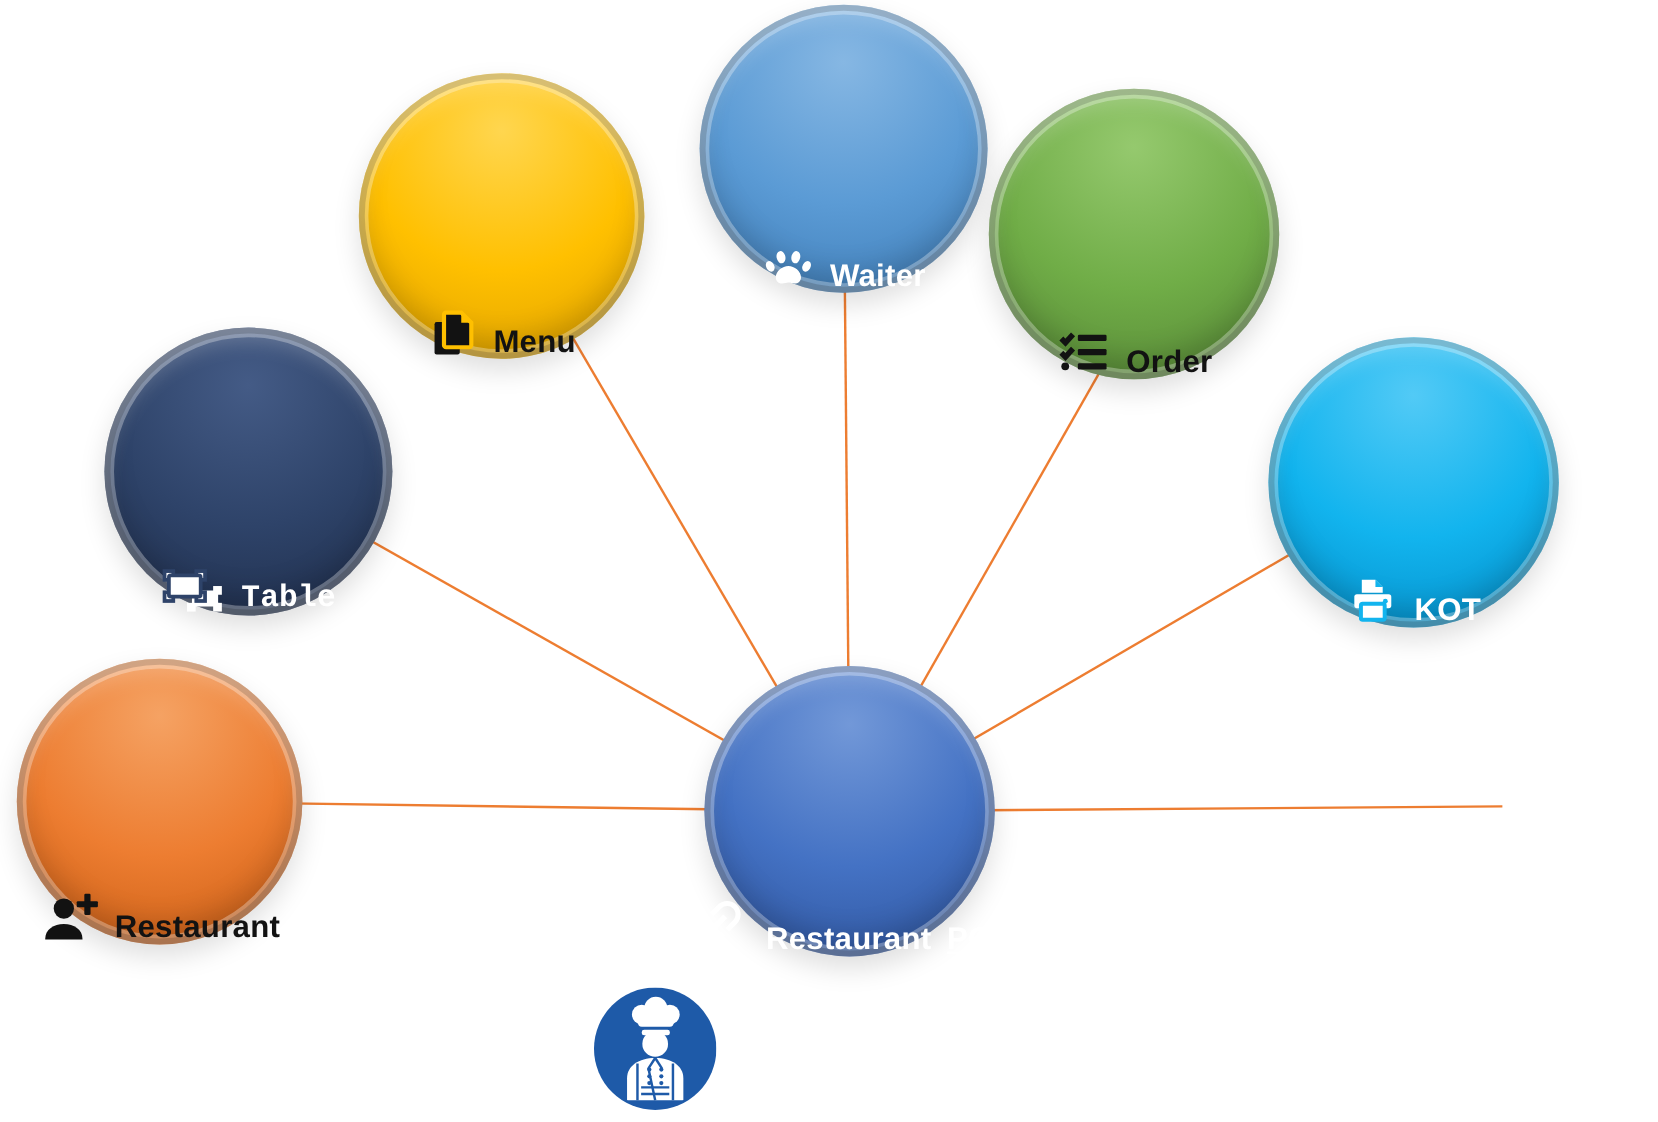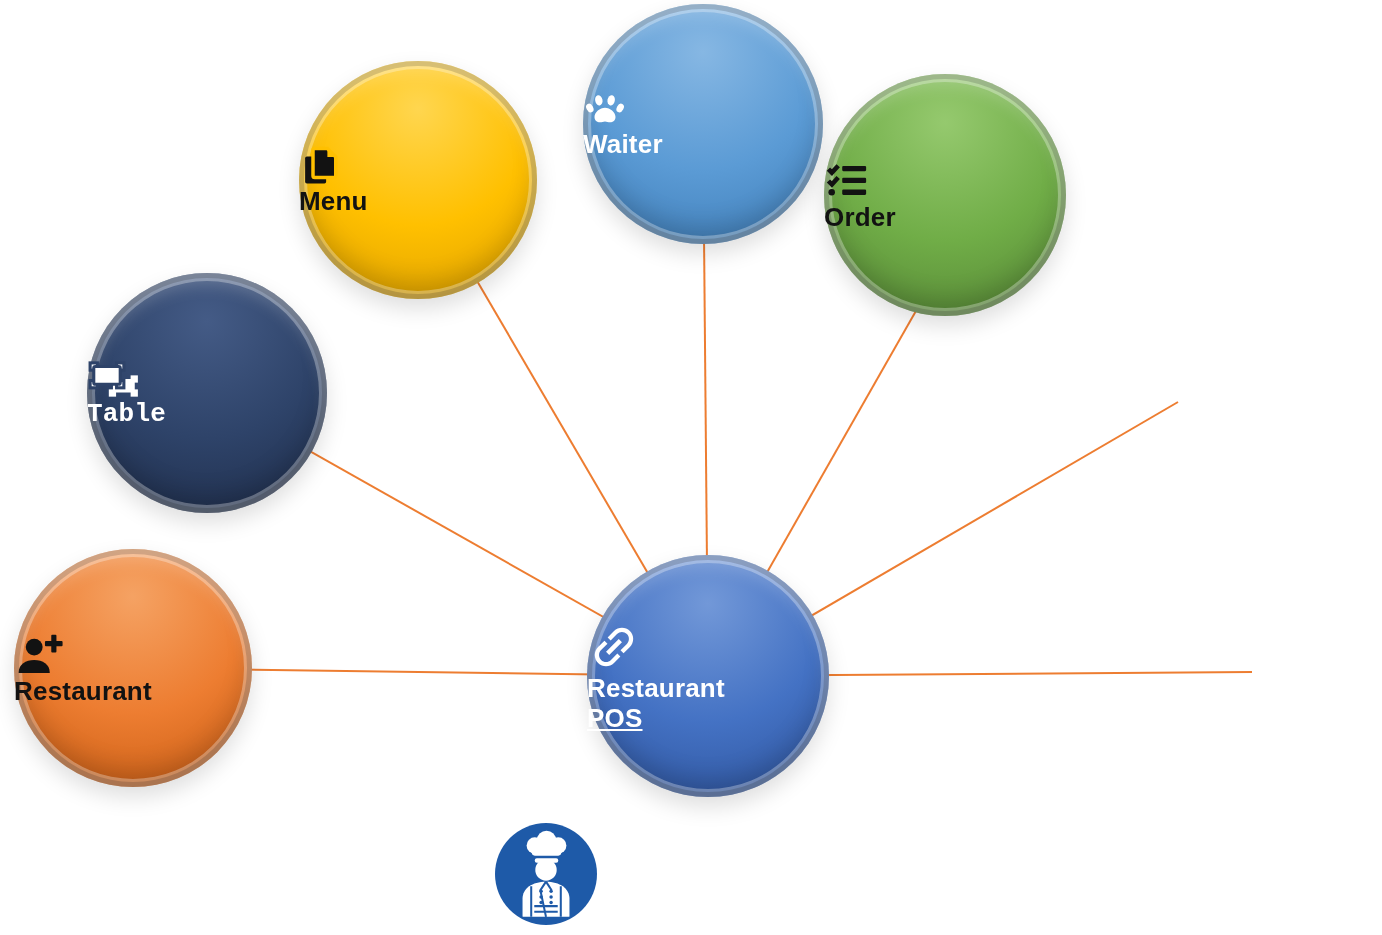--- a/index.html
+++ b/index.html
@@ -12,23 +12,24 @@
   #connector-svg {
     position: absolute;
     left: 0; top: 0;
     z-index: 0;
   }
   .node {
     position: absolute;
     z-index: 1;
     border-radius: 50%;
     display: flex;
-    flex-direction: column;
-    align-items: flex-start;
+    flex-direction: row;
+    align-items: flex-end;
     justify-content: center;
+    gap: 13px;
     text-align: center;
     background: radial-gradient(circle at 50% 20%, var(--light) 0%, var(--base) 52%, var(--dark) 100%);
     box-shadow:
       inset 0 0 0 5px rgba(0,0,0,0.15),
       inset 0 0 0 8px rgba(255,255,255,0.30),
       inset 0 -16px 24px rgba(0,0,0,0.18),
       inset 0 12px 16px rgba(255,255,255,0.22),
       0 10px 22px rgba(0,0,0,0.13);
   }
   .node .icon { display: block; line-height: 0; }
@@ -160,20 +161,32 @@
         <rect x="9.5" y="9.8" width="12.5" height="2.8" rx="0.6"></rect>
         <rect x="9.5" y="16" width="12.5" height="2.8" rx="0.6"></rect>
         <path d="M2.3 5.3l1.8 1.8 3.3-3.6" style="fill:none;stroke:currentColor;stroke-width:2.4"></path>
         <path d="M2.3 11.5l1.8 1.8 3.3-3.6" style="fill:none;stroke:currentColor;stroke-width:2.4"></path>
         <circle cx="4" cy="17.4" r="1.7"></circle>
       </svg>
     </span>
     <span class="label">Order</span>
   </div>
 
+  <div class="node" style="left: 1057px; top: 281px; height: 242px; width: 242px; --base: #12B4EE; --light: #52CAF6; --dark: #0289C4; color: rgb(255, 255, 255);">
+    <span class="icon">
+      <svg width="44" height="44" viewBox="0 0 24 24" fill="currentColor">
+        <path d="M7 2.3h6.2l3.3 3.3v2.6H7z"></path>
+        <path d="M13.2 2.3l3.3 3.3h-3.3z" style="fill:var(--base)"></path>
+        <rect x="3.6" y="8.8" width="16.8" height="6.4" rx="1.2"></rect>
+        <circle cx="17.7" cy="12" r="1.1" style="fill:var(--base)"></circle>
+        <rect x="6.6" y="13.2" width="10.8" height="7.2" rx="0.8" style="stroke:var(--base);stroke-width:1.8"></rect>
+      </svg>
+    </span>
+    <span class="label">KOT</span>
+  </div>
 
 
   <div class="logo" id="logo" style="--brand: #1E5AA8; --tagline: #3A3A3A;">
     <span class="badge">
       <svg width="102" height="102" viewBox="0 0 100 100">
         <defs>
           <clipPath id="badge-clip">
               <circle cx="50" cy="50" r="48"></circle>
             </clipPath>
         </defs>

